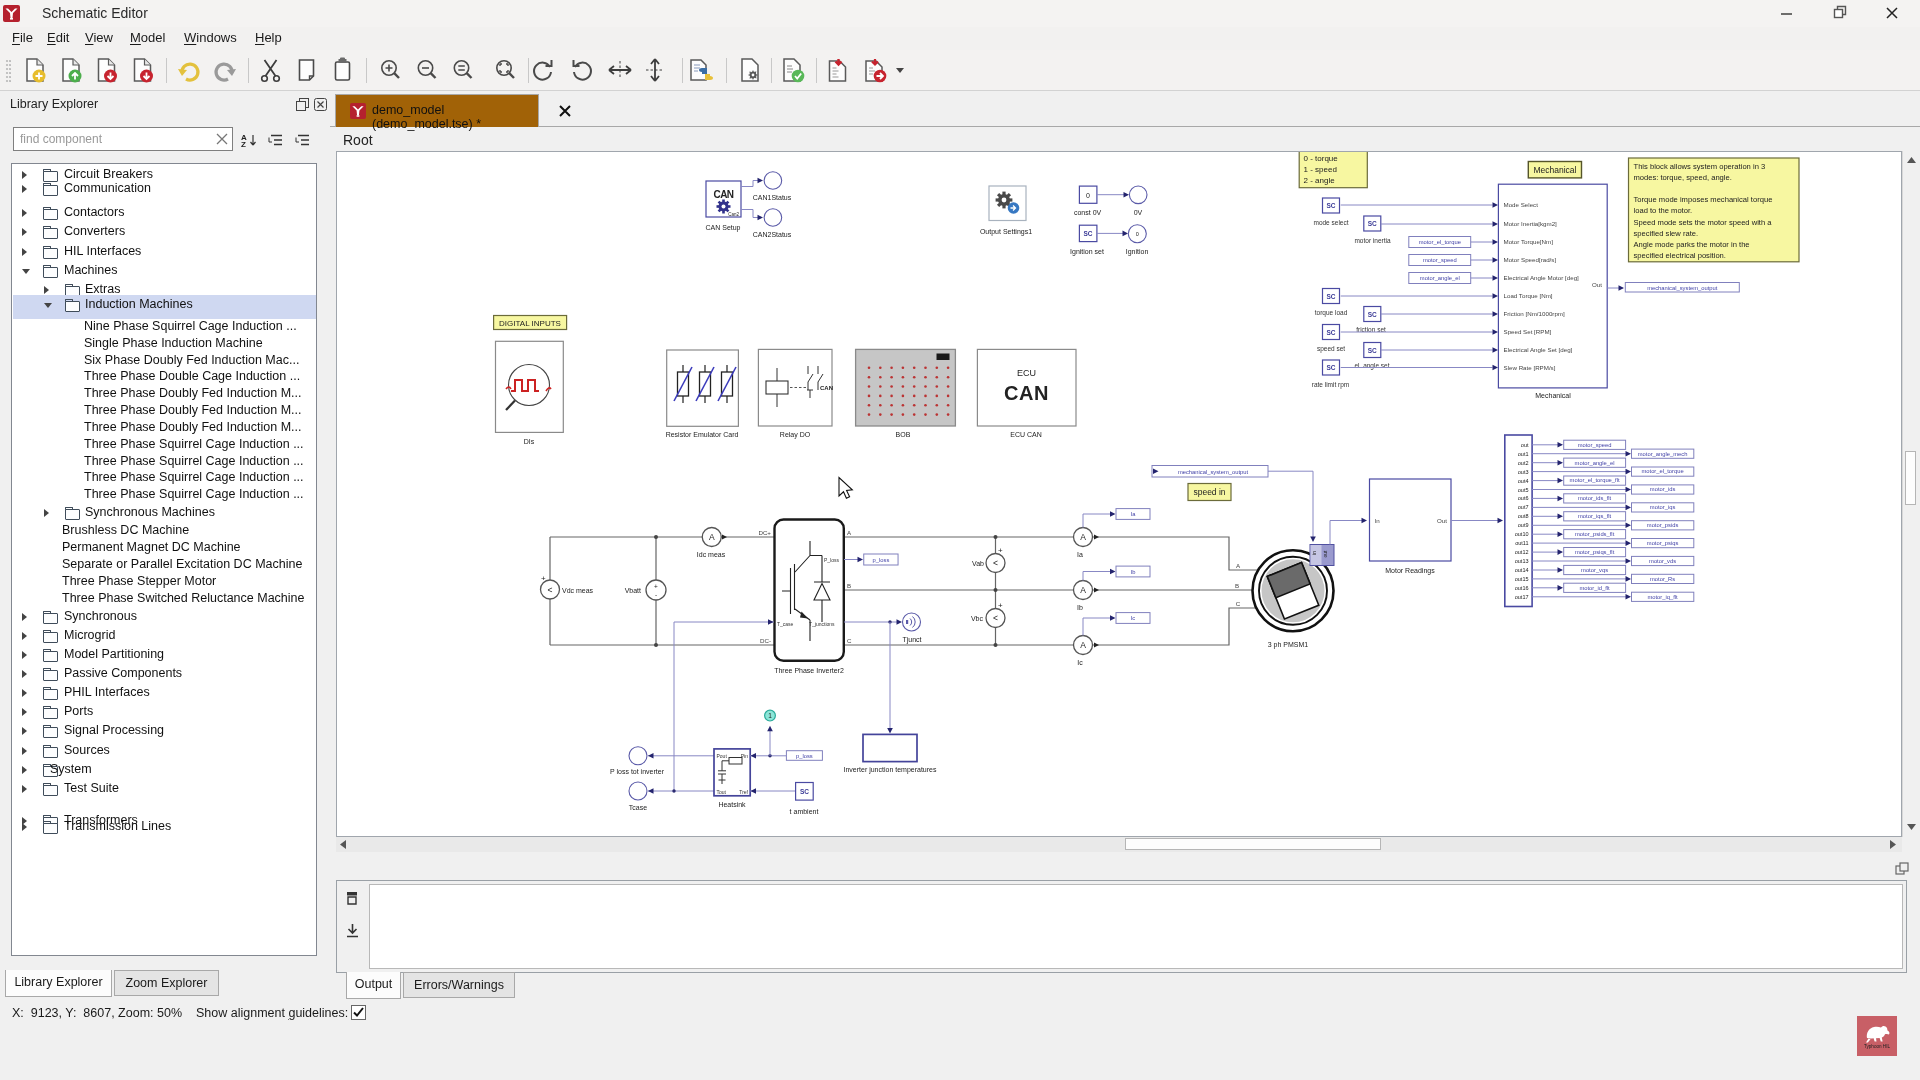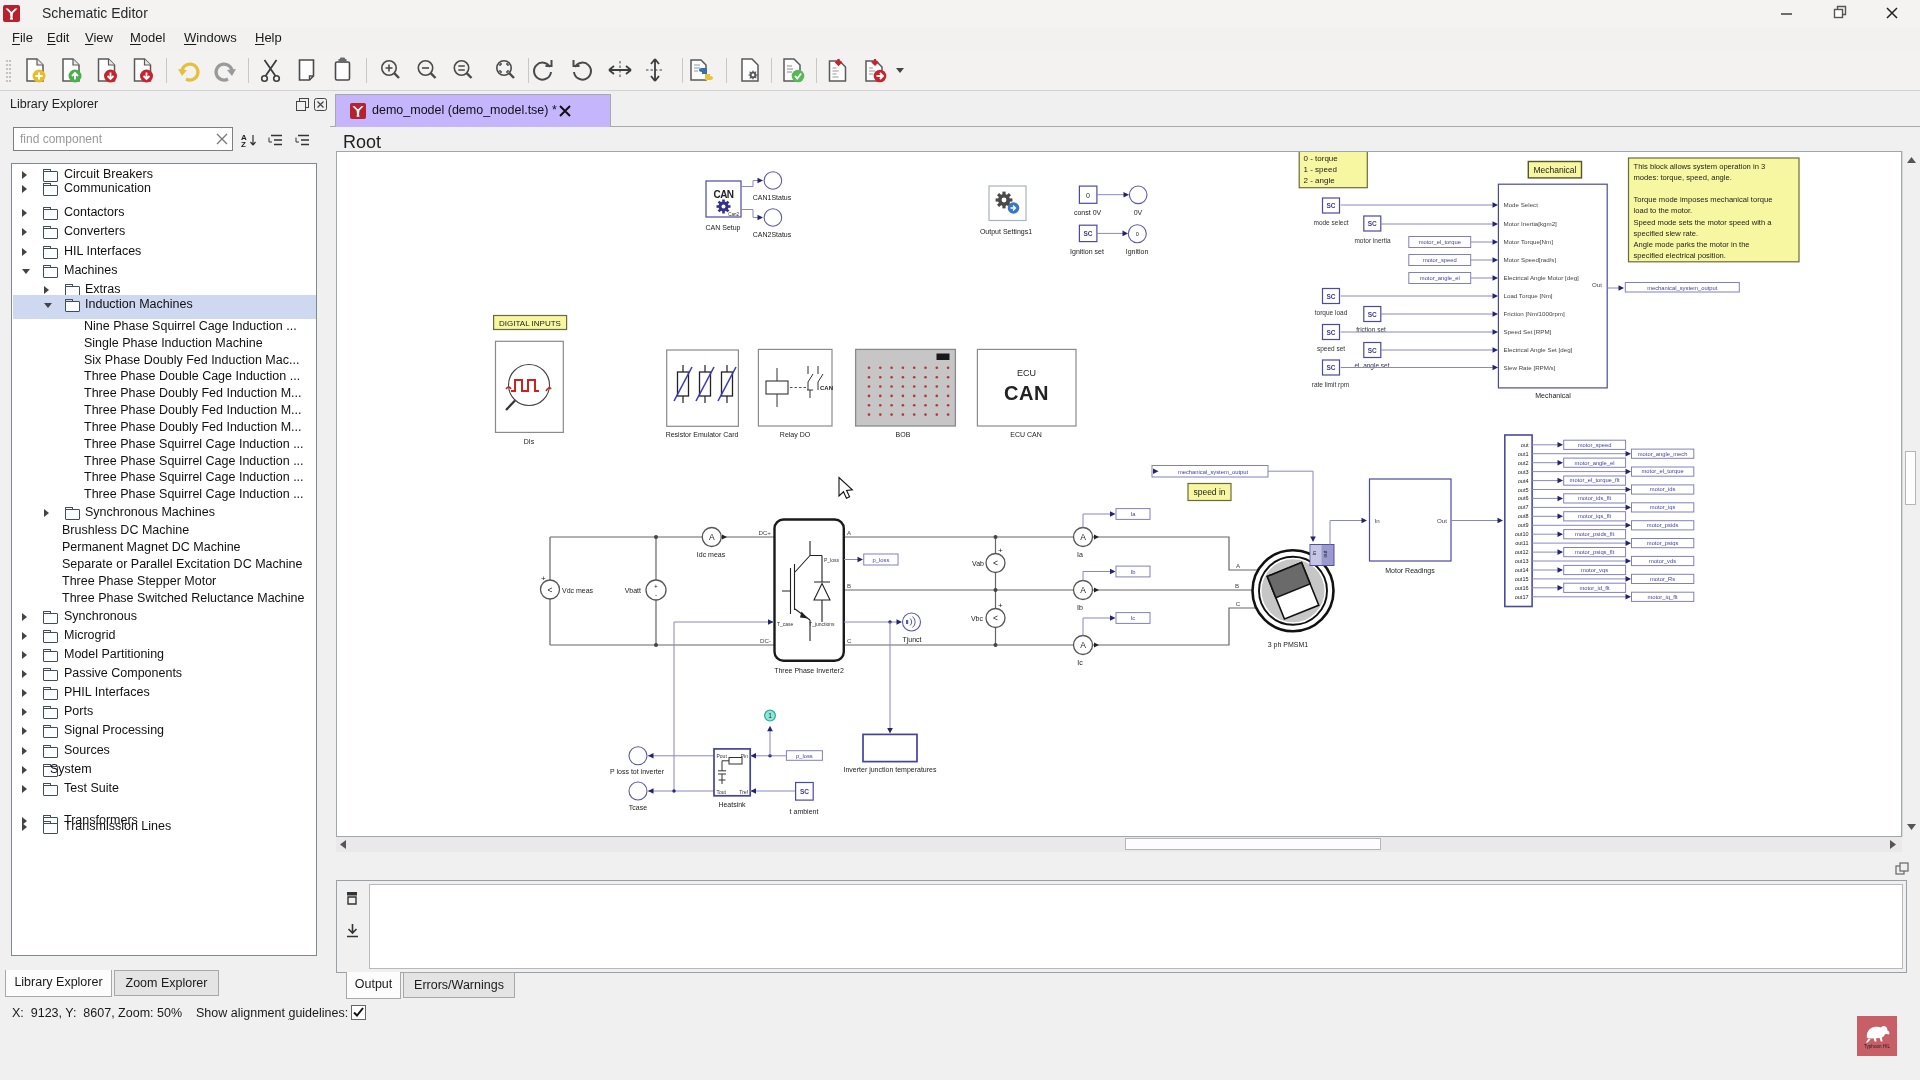--- a/index.html
+++ b/index.html
@@ -389,33 +389,33 @@
         <span class="fold" style="left:30px;top:4px"></span>
         <span style="position:absolute;left:51px">Transmission Lines</span>
       </div>
 </div>
  <div class="tabb tact" style="left:5px;top:879px;width:107px;height:27px;line-height:25px;">Library Explorer</div>
  <div class="tabb tina" style="left:114px;top:879px;width:105px;line-height:24px;">Zoom Explorer</div>
 </div>
 
 <div class="abs" style="left:330px;top:91px;width:1590px;height:36px;background:#f0f0f0"></div>
 <div class="abs" style="left:330px;top:126px;width:1590px;height:1px;background:#a8a8a8"></div>
-<div class="abs" style="left:335px;top:94px;width:276px;height:33px;background:#c4b5fd;border:1px solid #a8a8a8;border-bottom:none;z-index:2">
+<div class="abs" style="left:335px;top:94px;width:204px;height:33px;background:#a16207;border:1px solid #a8a8a8;border-bottom:none;z-index:2">
  <svg class="abs" style="left:14px;top:8px" width="16" height="16" viewBox="0 0 17 17">
       <rect width="17" height="17" rx="2" fill="#b5212e"></rect>
       <path d="M2.5 3.5 L7 8 L7.5 13 L9.5 13 L10 8 L14.5 3.5 L12 3.5 L8.5 7 L5 3.5 Z" fill="#fff"></path>
       <rect x="7" y="13" width="3" height="1.6" fill="#fff"></rect>
     </svg>
  <span class="abs" style="left:36px;top:8px;font-size:12.5px;color:#111">demo_model (demo_model.tse) *</span>
  <svg class="abs" style="left:222px;top:9px" width="14" height="14">
       <path d="M2 2 L12 12 M12 2 L2 12" stroke="#111" stroke-width="2"></path>
     </svg>
 </div>
 <div class="abs" style="left:330px;top:127px;width:1590px;height:24px;background:#f0f0f0"></div>
-<span class="abs" style="left:343px;top:132px;font-size:18px;color:#222">Root</span>
+<span class="abs" style="left:343px;top:132px;font-size:14px;color:#222">Root</span>
 <div class="abs" style="left:336px;top:151px;width:1566px;height:686px;background:#fff;border:1px solid #a0a6ad"></div>
 
 <div class="abs" style="left:1902px;top:151px;width:16px;height:686px;background:#f0f0f0;border-left:1px solid #d8d8d8">
  <svg class="abs" style="left:4px;top:6px" width="9" height="7">
       <path d="M4.5 0 L9 6 L0 6 Z" fill="#555"></path>
     </svg>
  <div class="abs" style="left:2px;top:300px;width:11px;height:54px;background:#fdfdfd;border:1px solid #b5b5b5"></div>
  <svg class="abs" style="left:4px;top:672px" width="9" height="7">
       <path d="M4.5 7 L9 1 L0 1 Z" fill="#555"></path>
     </svg>

